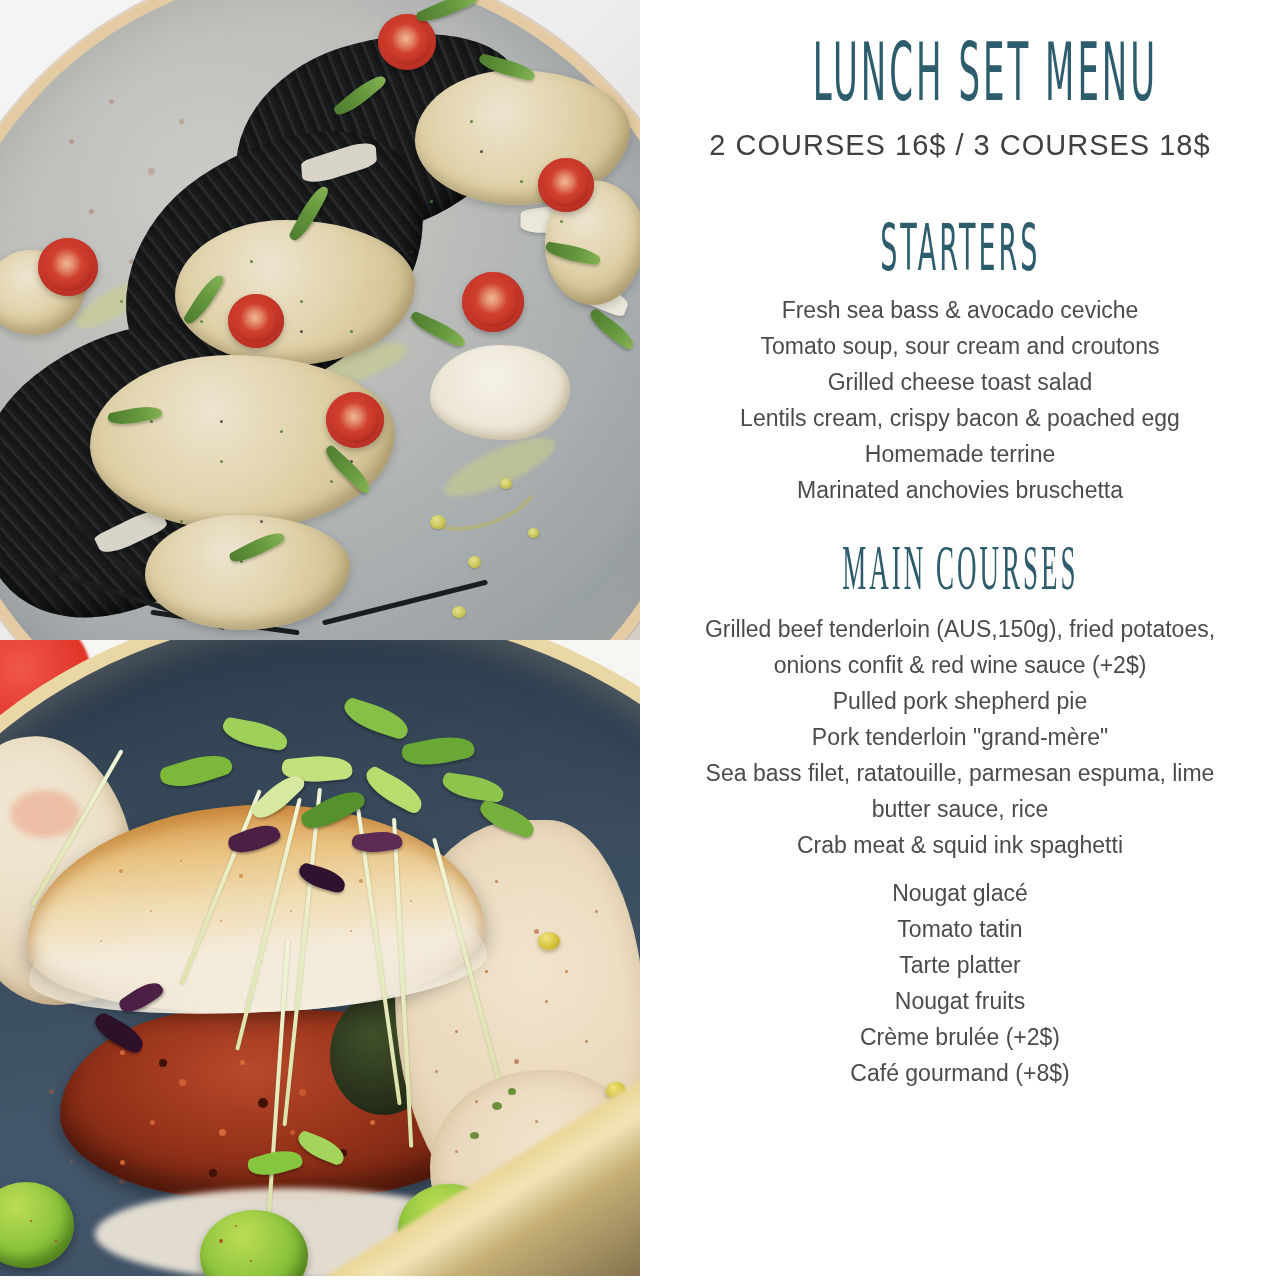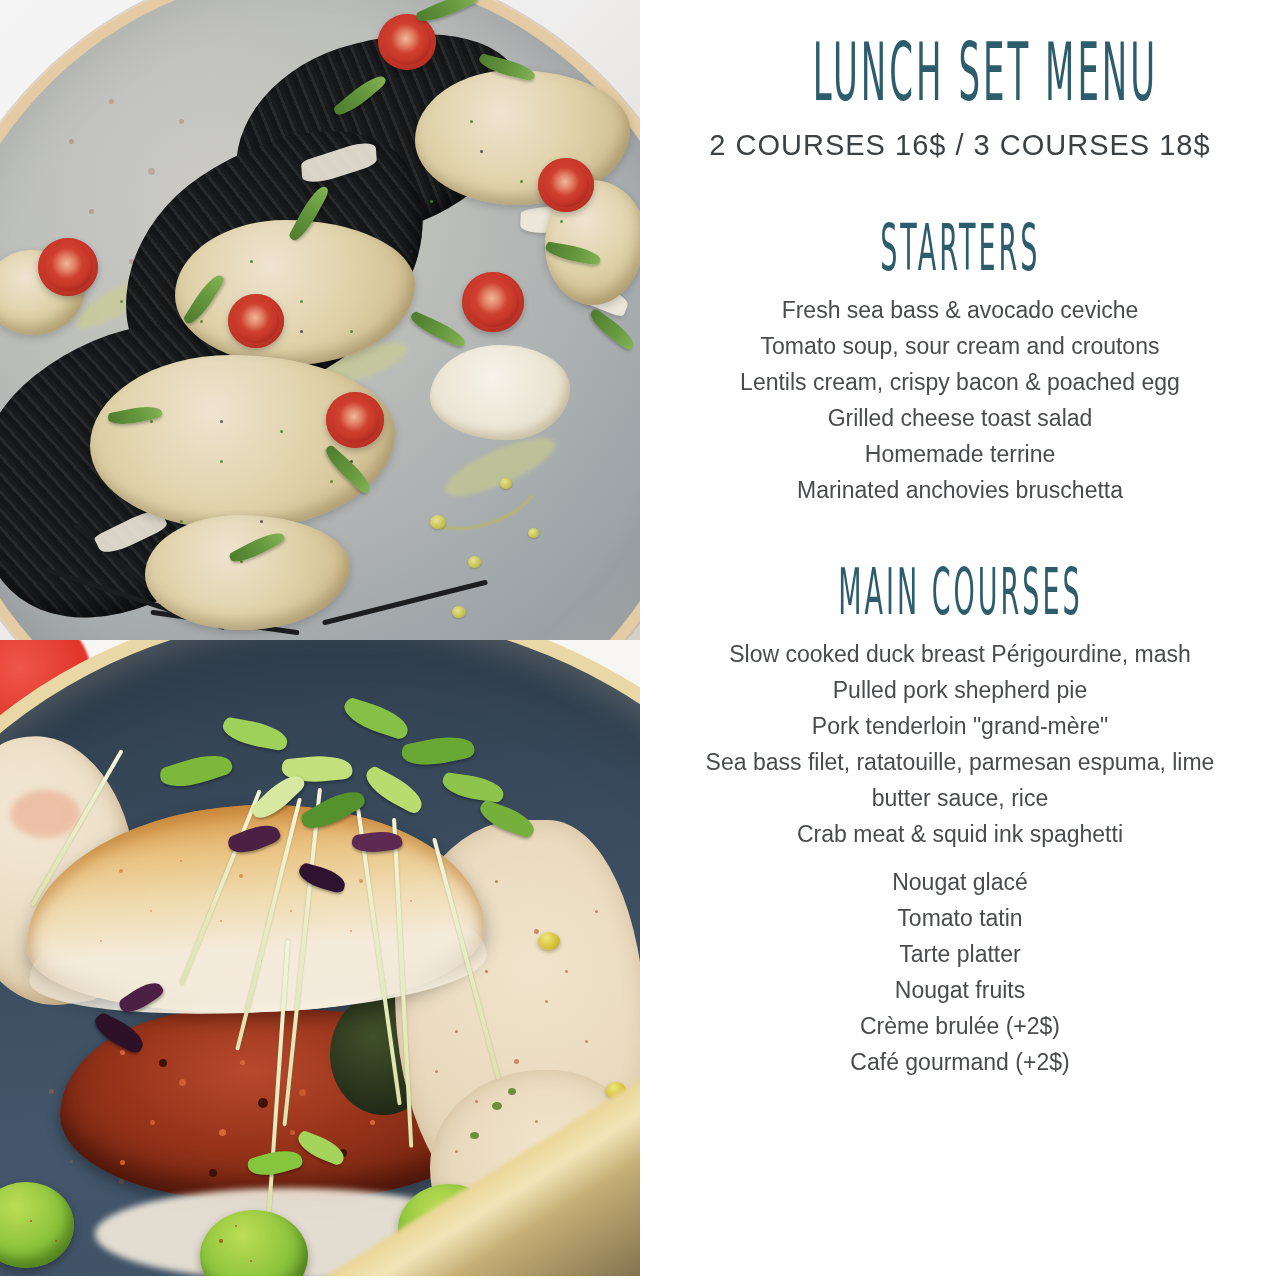--- a/index.html
+++ b/index.html
@@ -134,21 +134,21 @@
                 text-align:center; box-sizing:border-box; padding-top:34px; }
   .display { font-family:"DejaVu Sans",sans-serif; color:#2d5c6d; font-weight:400; }
   .squeeze { display:inline-block; transform:scale(0.5,1.18); transform-origin:50% 55%;
              letter-spacing:6px; white-space:nowrap; }
   .title-line { font-size:68px; line-height:80px; }
   .heading-line { font-size:54px; line-height:62px; }
   .pricing { margin-top:14px; font-size:29px; line-height:34px; color:#3d4144; letter-spacing:1px; }
   .items { margin:12px auto 0; max-width:530px; font-size:23px; line-height:36px; color:#494b4d; }
   .items p { margin:0; }
   .mt-starters { margin-top:56px; }
-  .mt-mains    { margin-top:54px; }
+  .mt-mains    { margin-top:29px;font-family:Liberation Serif, serif; }
   .mt-desserts { margin-top:58px; }
 </style>
 </head>
 <body>
 
 <div class="page">
 
   <div class="photos">
 
     <figure class="photo photo-top" style="margin:0">
@@ -283,45 +283,45 @@
 
     <div class="pricing">2 COURSES 16$ / 3 COURSES 18$</div>
 
     <section>
       <div class="display heading-line mt-starters">
         <span class="squeeze">STARTERS</span>
       </div>
       <div class="items">
         <p>Fresh sea bass &amp; avocado ceviche</p>
         <p>Tomato soup, sour cream and croutons</p>
+        <p>Grilled cheese toast salad</p>
         <p>Lentils cream, crispy bacon &amp; poached egg</p>
-        <p>Grilled cheese toast salad</p>
         <p>Homemade terrine</p>
         <p>Marinated anchovies bruschetta</p>
       </div>
     </section>
 
     <section>
       <div class="display heading-line mt-mains">
         <span class="squeeze">MAIN COURSES</span>
       </div>
       <div class="items">
-        <p>Slow cooked duck breast Périgourdine, mash</p>
+        <p>Grilled beef tenderloin (AUS,150g), fried potatoes, onions confit &amp; red wine sauce (+2$)</p>
         <p>Pulled pork shepherd pie</p>
         <p>Pork tenderloin "grand-mère"</p>
         <p>Sea bass filet, ratatouille, parmesan espuma, lime butter sauce, rice</p>
         <p>Crab meat &amp; squid ink spaghetti</p>
       </div>
     </section>
 
     <section>
       <div class="items">
         <p>Nougat glacé</p>
         <p>Tomato tatin</p>
         <p>Tarte platter</p>
         <p>Nougat fruits</p>
         <p>Crème brulée (+2$)</p>
-        <p>Café gourmand (+2$)</p>
+        <p>Café gourmand (+8$)</p>
       </div>
     </section>
 
   </div>
 </div>
 
 </body></html>

